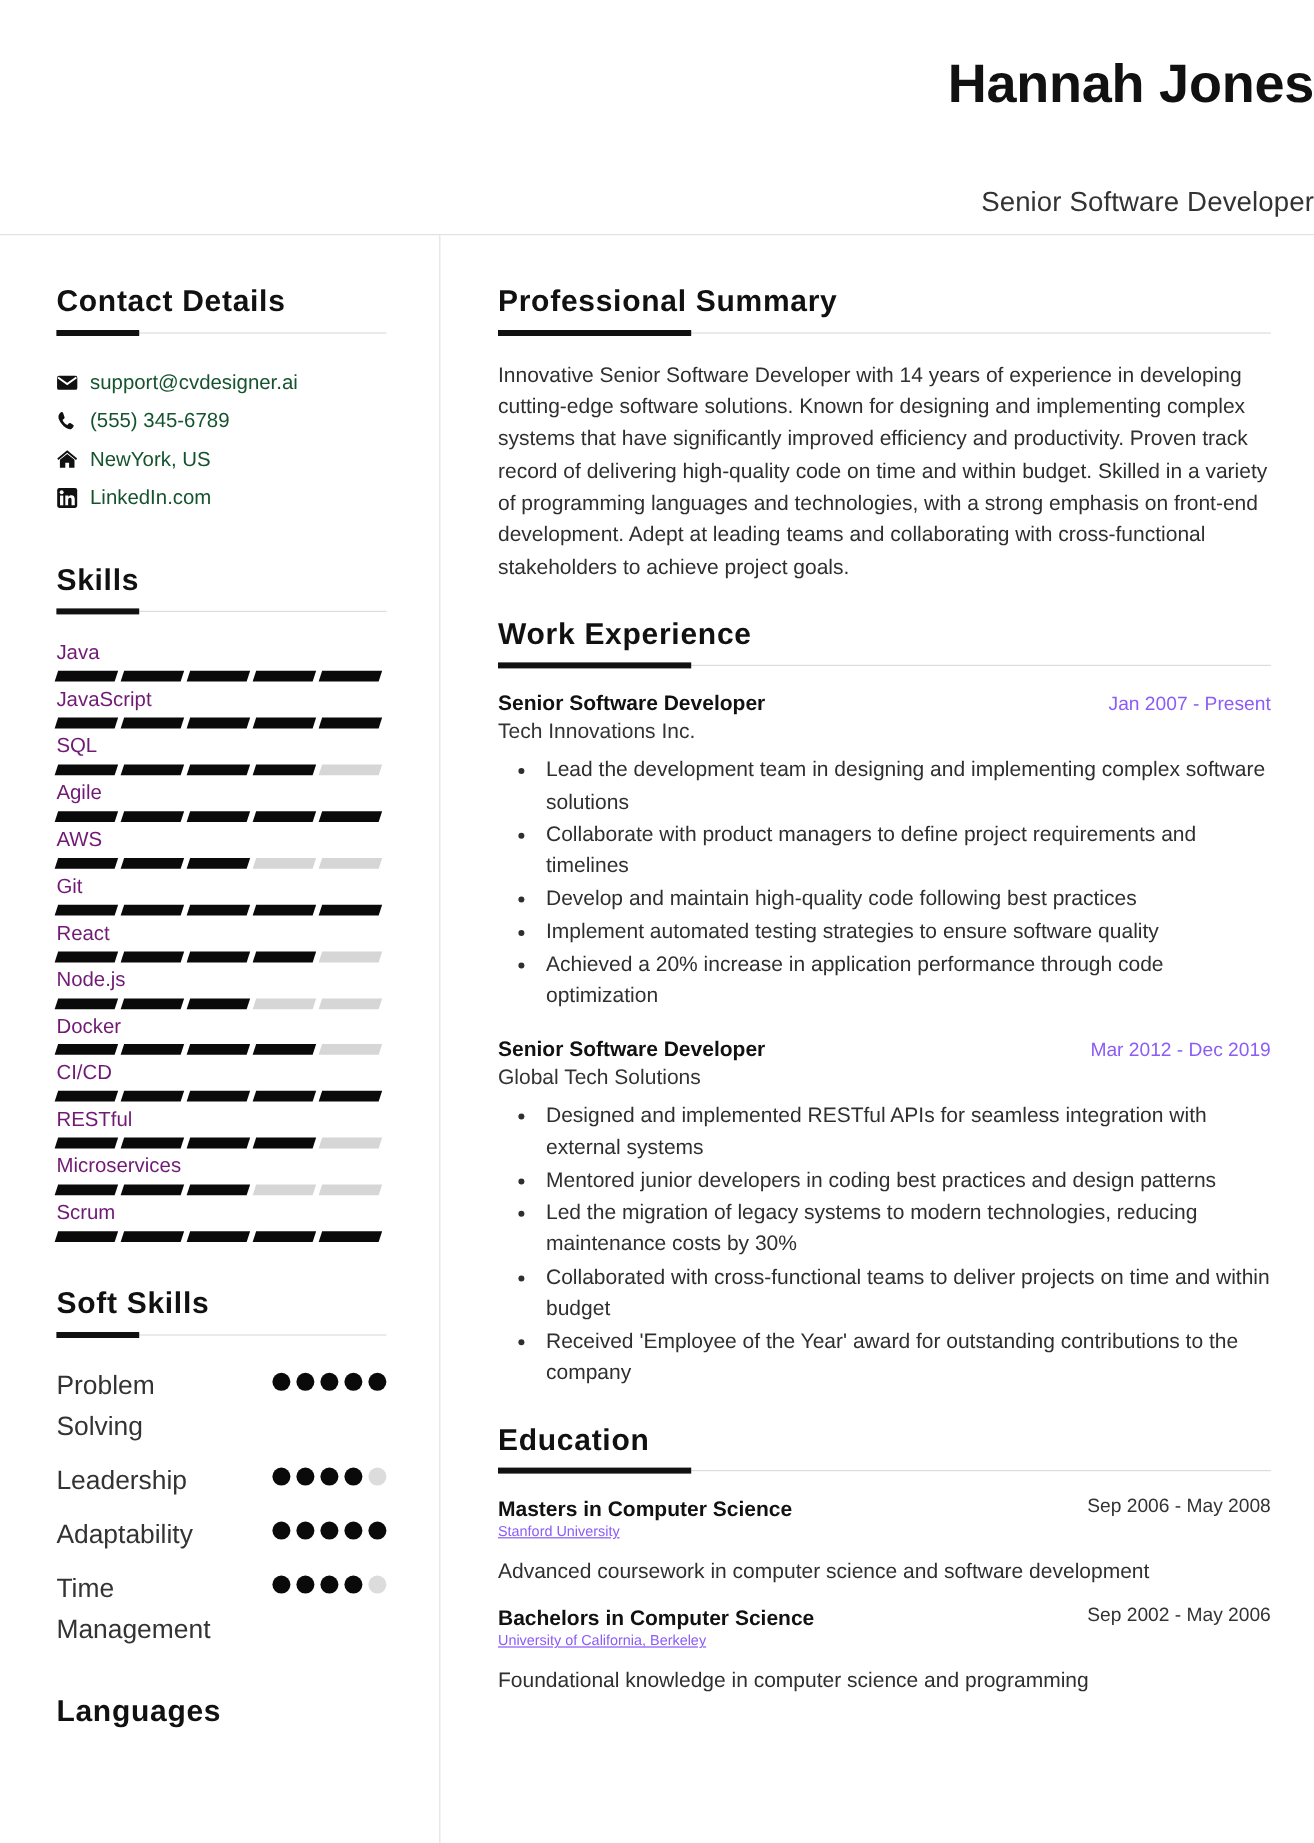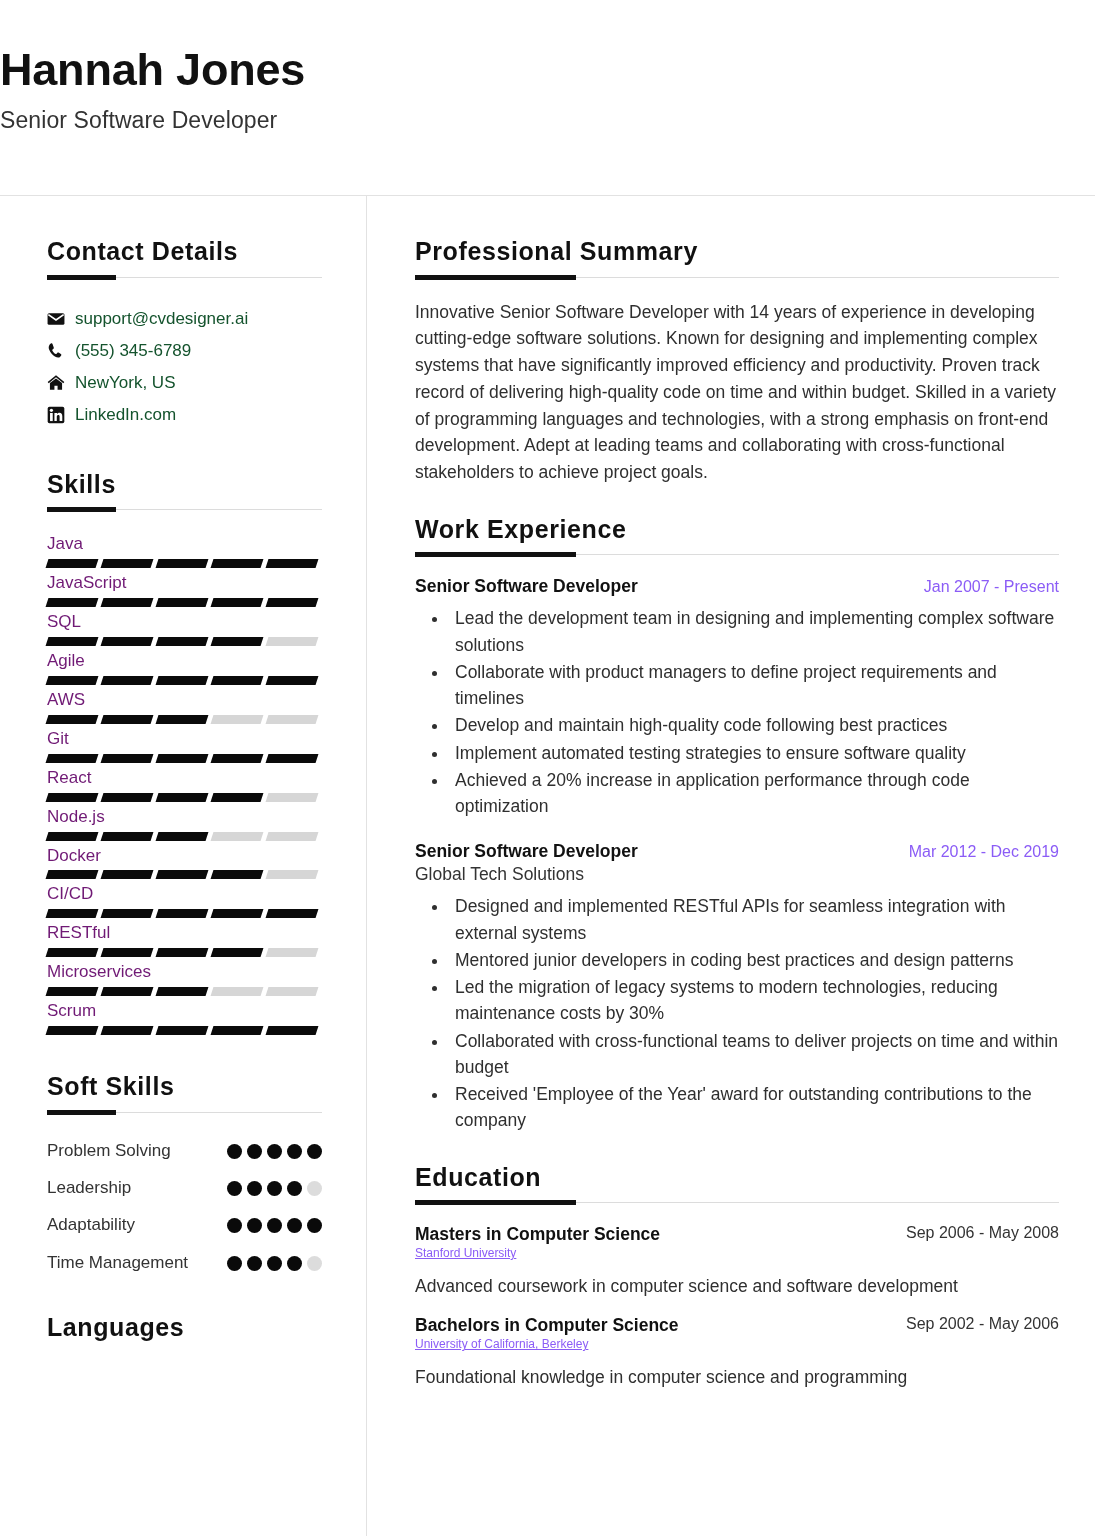--- a/index.html
+++ b/index.html
@@ -19,23 +19,24 @@
     position: relative;
     background: #fff;
   }
 
   
   .header {
     height: 196px;
     border-bottom: 1px solid #e2e2e2;
     display: flex;
     flex-direction: column;
-    align-items: flex-start;
+    align-items: flex-end;
     justify-content: flex-start;
     padding-top: 46px;
+    gap: 48px;
   }
   .name {
     font-size: 45px;
     font-weight: 700;
     letter-spacing: -0.2px;
     color: #111;
     line-height: 1.08;
   }
   .title {
     font-size: 23px;
@@ -136,21 +137,21 @@
 
   
   .soft-wrap { margin-top: 22px; }
   .soft-row {
     display: flex;
     align-items: flex-start;
     justify-content: space-between;
     margin-bottom: 11px;
   }
   .soft-name {
-    font-size: 17px;
+    font-size: 22px;
     color: #333;
     line-height: 1.55;
     max-width: 150px;
   }
   .dots {
     display: flex;
     gap: 5px;
     padding-top: 6px;
     flex: 0 0 auto;
   }
@@ -498,20 +499,21 @@
 
       <div class="sec-block">
         <div class="sec-head">Work Experience</div>
         <div class="rule"></div>
         <div id="jobs-wrap">
             <div class="job">
               <div class="job-top">
                 <div class="job-role">Senior Software Developer</div>
                 <div class="job-date">Jan 2007 - Present</div>
               </div>
+              <div class="job-org">Tech Innovations Inc.</div>
               <ul class="bullets">
                 <li>Lead the development team in designing and implementing complex software solutions</li>
                 <li>Collaborate with product managers to define project requirements and timelines</li>
                 <li>Develop and maintain high-quality code following best practices</li>
                 <li>Implement automated testing strategies to ensure software quality</li>
                 <li>Achieved a 20% increase in application performance through code optimization</li>
               </ul>
             </div>
             <div class="job">
               <div class="job-top">

